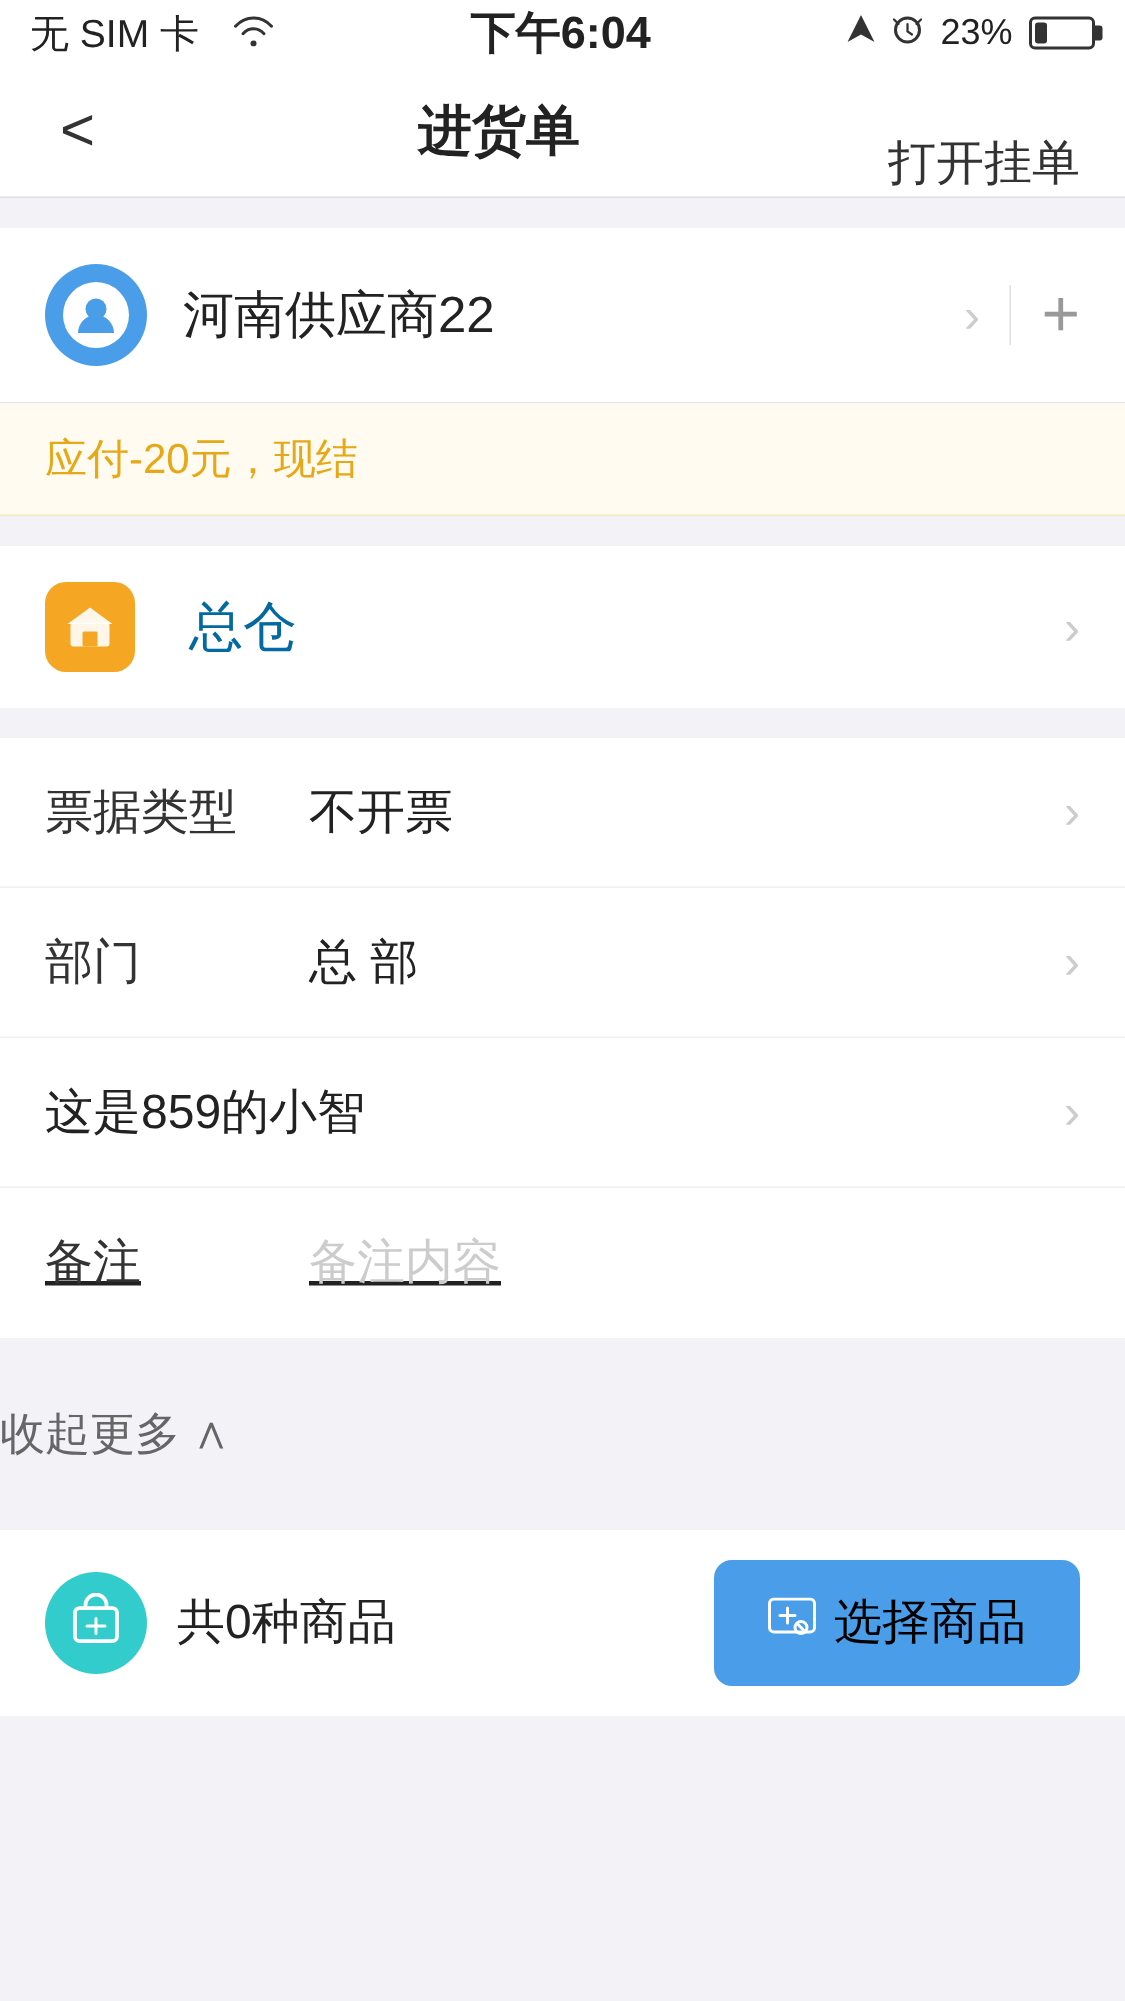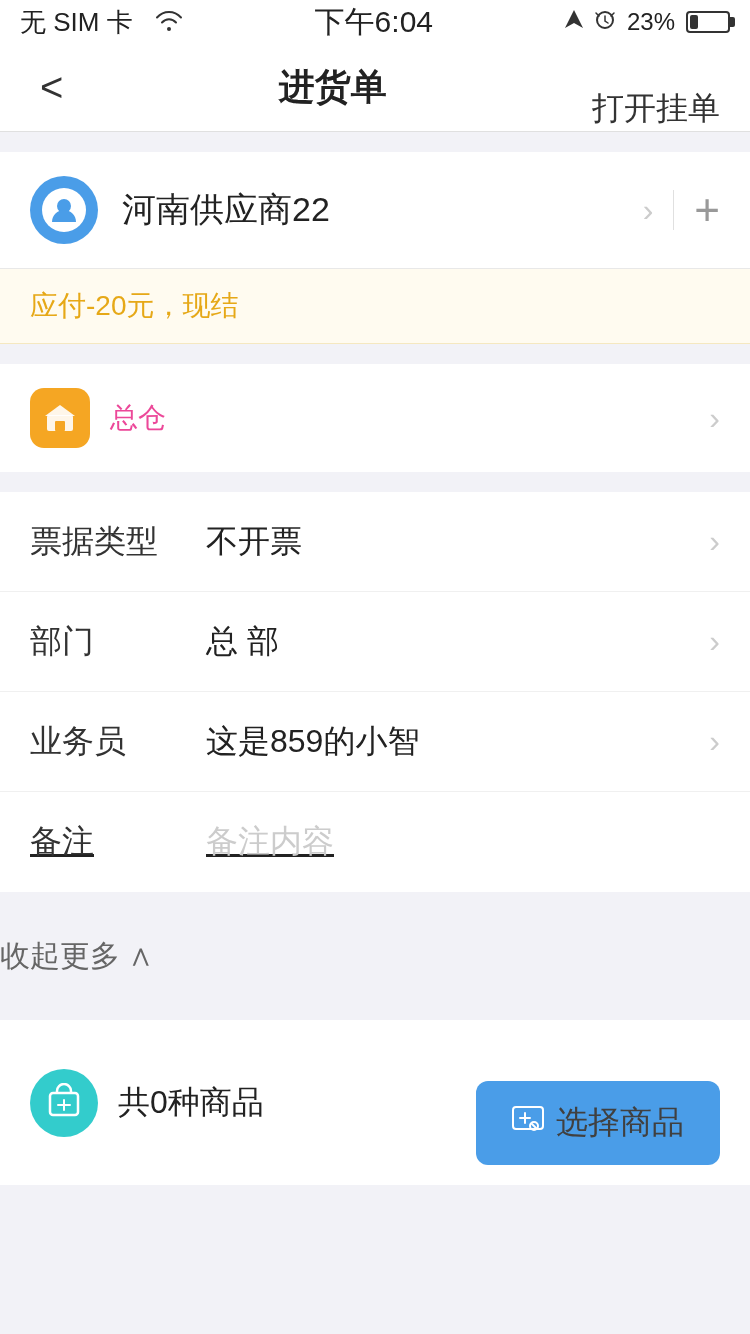--- a/index.html
+++ b/index.html
@@ -18,21 +18,21 @@
       height: 44px;
       background: #fff;
       display: flex;
       align-items: center;
       justify-content: space-between;
       padding: 0 20px;
       font-size: 28px;
       font-weight: 500;
     }
     .status-left { display: flex; align-items: center; gap: 22px; font-size: 26px; }
-    .status-center { font-size: 30px; font-weight: 400; }
+    .status-center { font-size: 30px; font-weight: 700; }
     .status-right { display: flex; align-items: center; gap: 11px; font-size: 24px; }
     .battery-icon {
       width: 44px; height: 22px;
       border: 2px solid #333;
       border-radius: 4px;
       position: relative;
       display: inline-flex;
       align-items: center;
       padding: 2px;
     }
@@ -168,22 +168,23 @@
       border-radius: 14px;
       background: #f5a623;
       display: flex;
       align-items: center;
       justify-content: center;
       margin-right: 20px;
       flex-shrink: 0;
     }
     .warehouse-label {
       flex: 1;
-      font-size: 28px;
-      color: #ec4899;
+      font-size: 36px;
+      color: #0369a1;
+      margin-left: 16px;
     }
 
     
     .form-section {
       background: #fff;
       margin-top: 20px;
     }
     .form-row {
       display: flex;
       align-items: center;
@@ -242,31 +243,30 @@
       margin-right: 20px;
       flex-shrink: 0;
     }
     .product-count-label {
       flex: 1;
       font-size: 32px;
       color: #222;
     }
     .select-product-btn {
       background: #4a9de8;
-      color: #404040;
+      color: #000000;
       font-size: 32px;
       padding: 20px 36px;
       border-radius: 12px;
       display: flex;
       align-items: center;
       gap: 12px;
       cursor: pointer;
       border: none;
       white-space: nowrap;
-      margin-top: 41px;
     }
   </style>
 </head>
 <body>
 
 <div class="status-bar">
   <div class="status-left">
     <span>无 SIM 卡</span>
     <span>
       <svg width="28" height="22" viewBox="0 0 28 22" fill="none">
@@ -352,21 +352,20 @@
     <span class="chevron-right">›</span>
   </div>
 
   <div class="form-row">
     <span class="form-label">部门</span>
     <span class="form-value">总 部</span>
     <span class="chevron-right">›</span>
   </div>
 
   <div class="form-row">
-    <span class="form-label">业务员</span>
     <span class="form-value">这是859的小智</span>
     <span class="chevron-right">›</span>
   </div>
 
   <div class="form-row">
     <span class="form-label">备注</span>
     <span class="form-value placeholder">备注内容</span>
   </div>
 </div>
 

